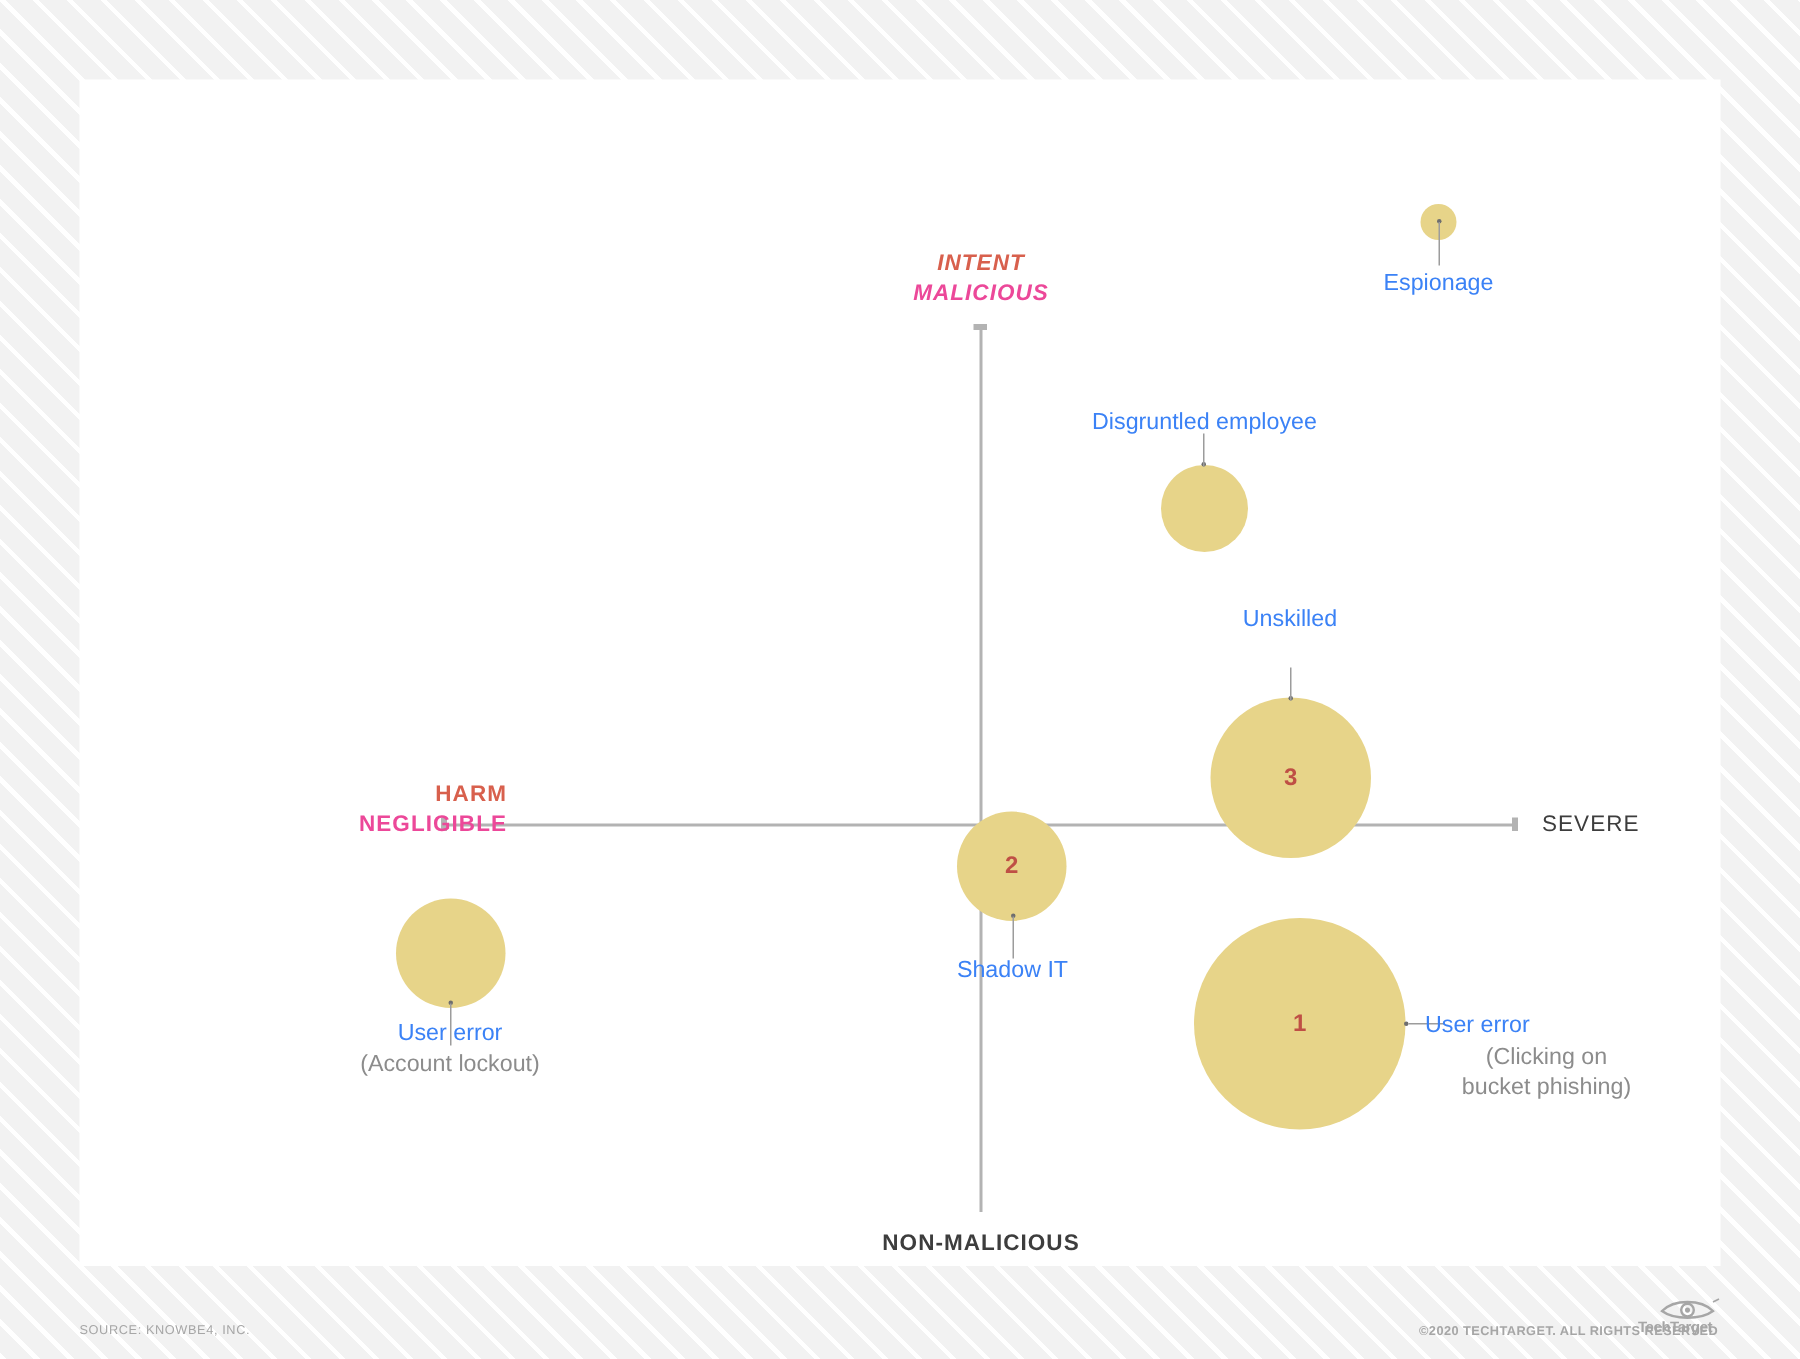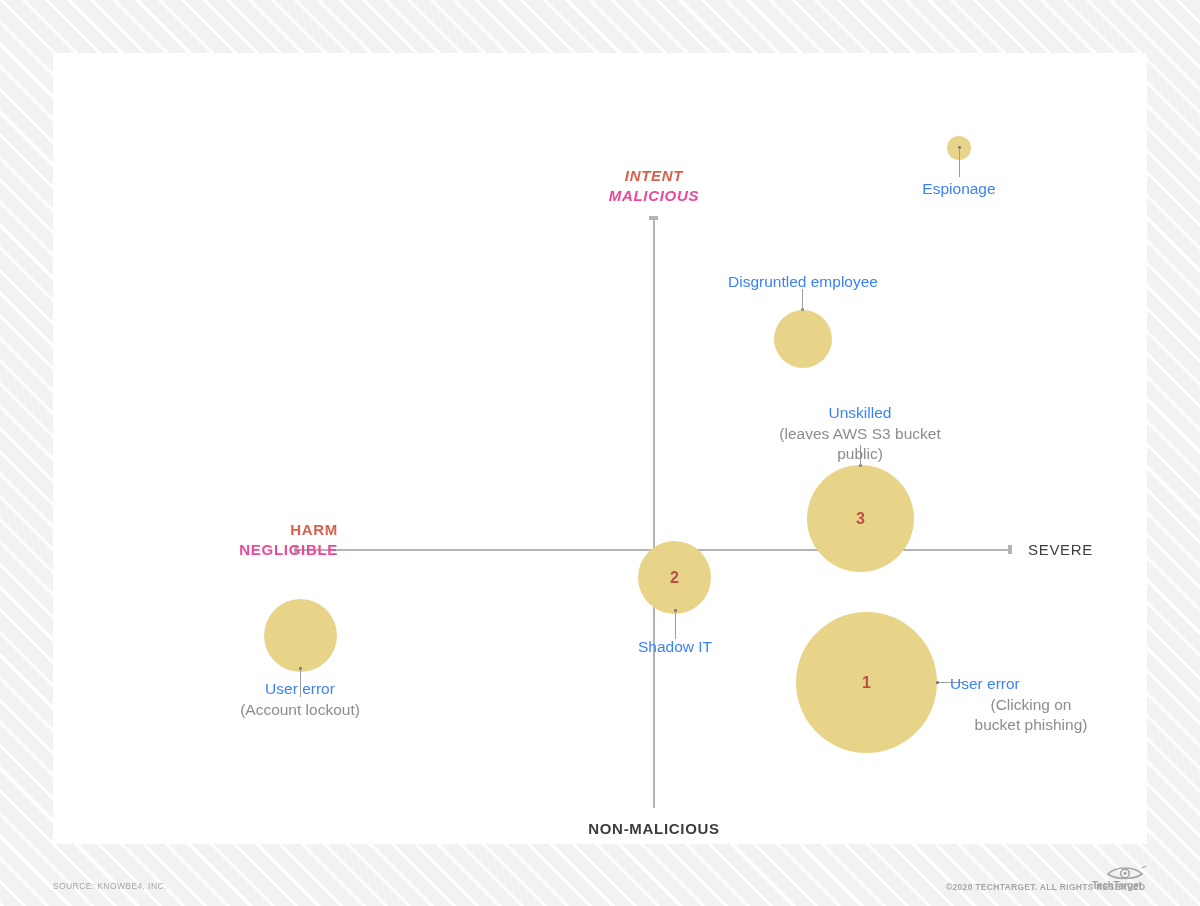--- a/index.html
+++ b/index.html
@@ -226,21 +226,20 @@
     <span class="main">Disgruntled employee</span>
   </div>
 
   <div class="bubble" style="left:754px; top:412px; width:107px; height:107px;">
     <span class="bubble-num">3</span>
   </div>
   <div class="leader-dot" style="left:806px; top:411px;"></div>
   <div class="leader-v" style="left:807px; top:392px; height:22px;"></div>
   <div class="lbl center" style="left:707px; top:350px; width:200px;">
     <span class="main">Unskilled</span>
-    <span class="sub">(leaves AWS S3 bucket public)</span>
   </div>
 
   <div class="bubble" style="left:585px; top:488px; width:73px; height:73px;">
     <span class="bubble-num">2</span>
   </div>
   <div class="leader-dot" style="left:621px; top:556px;"></div>
   <div class="leader-v" style="left:622px; top:558px; height:28px;"></div>
   <div class="lbl center" style="left:522px; top:584px; width:200px;">
     <span class="main">Shadow IT</span>
   </div>

